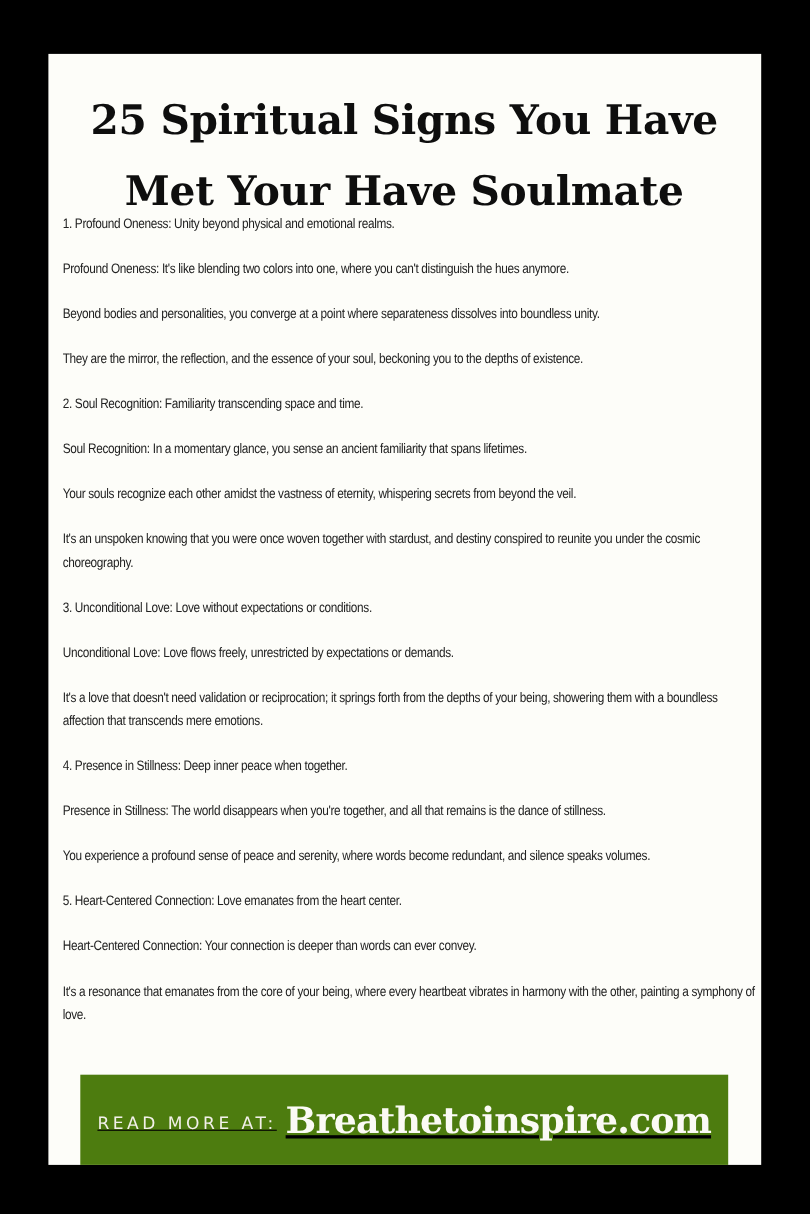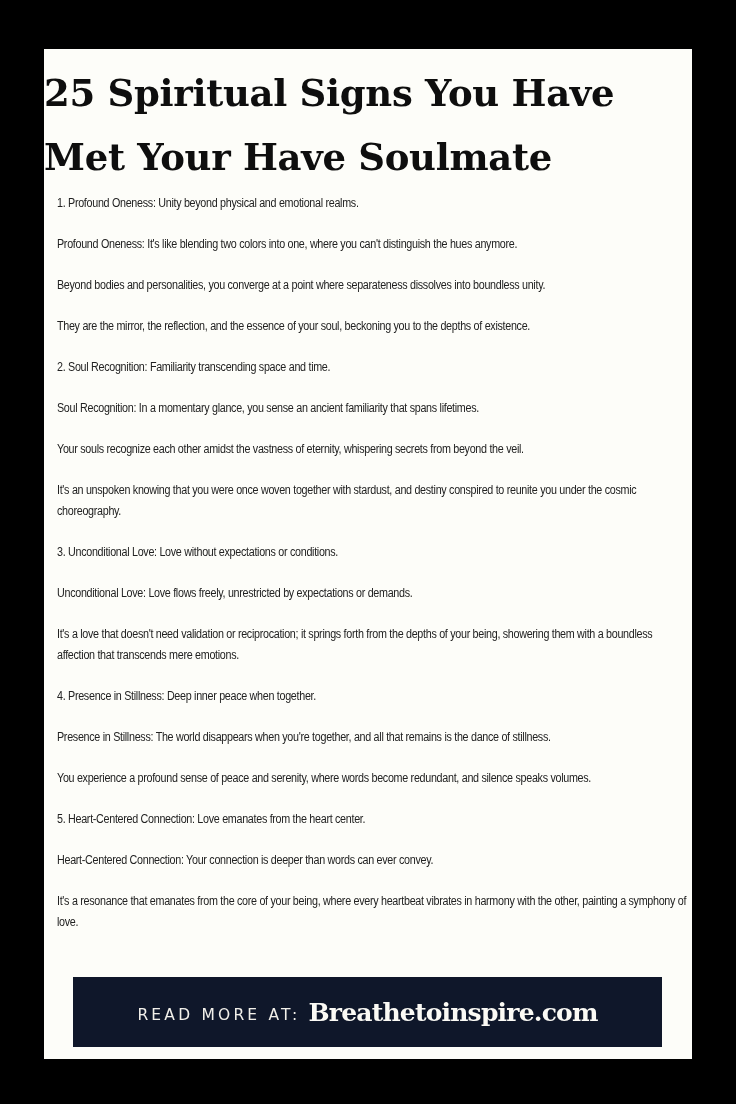--- a/index.html
+++ b/index.html
@@ -6,42 +6,42 @@
   body {
     width: 736px; height: 1104px; background: #000;
     position: relative; overflow: hidden;
     font-family: "Liberation Sans", sans-serif;
   }
   .card {
     position: absolute; left: 44px; top: 49px; width: 648px; height: 1010px;
     background: #fdfdf9;
   }
   .title {
-    position: absolute; left: 0; top: 12px; width: 647px; 
+    position: absolute; left: 0; top: 28px; width: 647px; text-align: center;
     font-family: "DejaVu Serif", serif; font-weight: bold; color: #0e0e0e;
     font-size: 37px; line-height: 64px; letter-spacing: -0.3px;
   }
   .body {
     position: absolute; left: 13px; top: 144px; width: 630px;
     color: #222; font-family: "Liberation Sans", sans-serif;
     font-size: 12.5px; line-height: 21px; letter-spacing: -0.35px;
     transform: scaleX(0.86); transform-origin: left top;
   }
   .body p { margin: 0 0 20px 0; width: 732px; }
   .banner {
-    position: absolute; left: 29px; top: 928px; width: 589px; height: 70px;
-    background: #0f172a; display: flex; align-items: center; justify-content: center;
+    position: absolute; left: 29px; top: 928px; width: 589px; height: 82px;
+    background: #4d7c0f; display: flex; align-items: center; justify-content: center; text-decoration: underline;
   }
   .banner .label {
     color: #f2f0ea; font-family: "DejaVu Sans", sans-serif; font-size: 15.5px;
     letter-spacing: 3.2px; margin-right: 8px; margin-top: 6px;
   }
   .banner .site {
     color: #fbfaf5; font-family: "DejaVu Serif", serif; font-weight: bold;
-    font-size: 25px; letter-spacing: -0.8px;
+    font-size: 33px; letter-spacing: -0.8px;
   }
 </style>
 </head>
 <body>
 
 <div class="card">
   <div class="title">
     <div>25 Spiritual Signs You Have</div>
     <div>Met Your Have Soulmate</div>
   </div>

